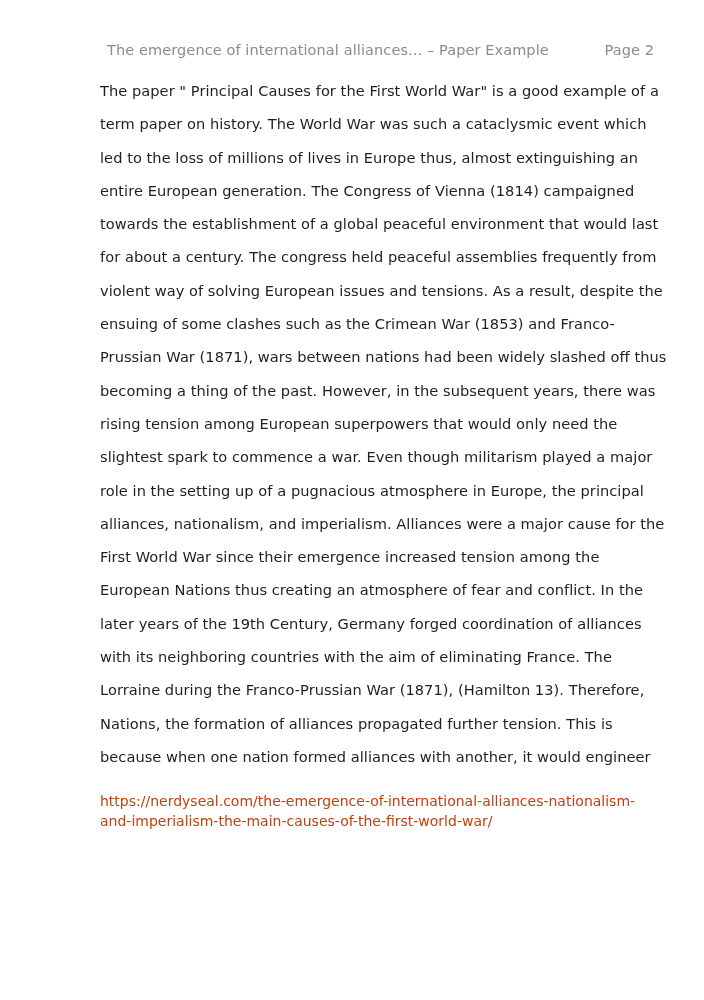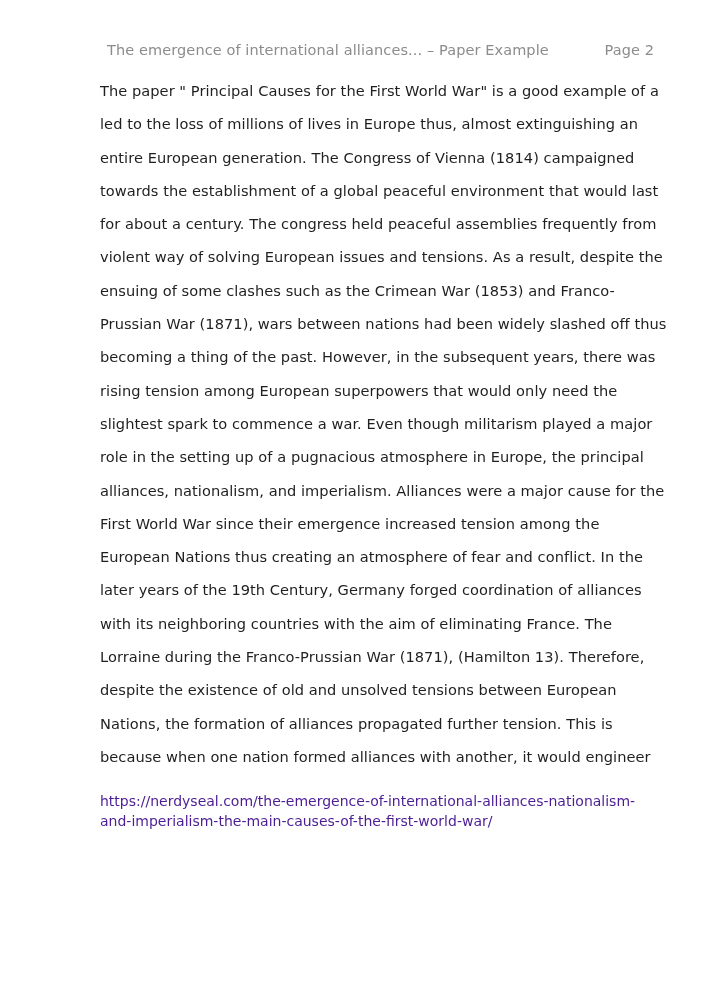--- a/index.html
+++ b/index.html
@@ -41,58 +41,58 @@
   }
   .body-line {
     line-height: 33.3px;
     white-space: nowrap;
     letter-spacing: 0.05px;
   }
   .footer {
     margin-top: 18px;
     padding-left: 100px;
     padding-right: 60px;
-    color: #4c1d95;
+    color: #c2410c;
     font-size: 14px;
     line-height: 20px;
   }
   .footer .url-line {
     white-space: nowrap;
   }
 </style>
 </head>
 <body>
 
 <div class="page">
 
   <div class="header">
     <span class="doc-title">The emergence of international alliances... – Paper Example</span>
     <span class="page-number">Page 2</span>
   </div>
 
   <div class="body-text">
     <div class="body-line">The paper " Principal Causes for the First World War" is a good example of a</div>
+    <div class="body-line">term paper on history. The World War was such a cataclysmic event which</div>
     <div class="body-line">led to the loss of millions of lives in Europe thus, almost extinguishing an</div>
     <div class="body-line">entire European generation. The Congress of Vienna (1814) campaigned</div>
     <div class="body-line">towards the establishment of a global peaceful environment that would last</div>
     <div class="body-line">for about a century. The congress held peaceful assemblies frequently from</div>
     <div class="body-line">violent way of solving European issues and tensions. As a result, despite the</div>
     <div class="body-line">ensuing of some clashes such as the Crimean War (1853) and Franco-</div>
     <div class="body-line">Prussian War (1871), wars between nations had been widely slashed off thus</div>
     <div class="body-line">becoming a thing of the past. However, in the subsequent years, there was</div>
     <div class="body-line">rising tension among European superpowers that would only need the</div>
     <div class="body-line">slightest spark to commence a war. Even though militarism played a major</div>
     <div class="body-line">role in the setting up of a pugnacious atmosphere in Europe, the principal</div>
     <div class="body-line">alliances, nationalism, and imperialism. Alliances were a major cause for the</div>
     <div class="body-line">First World War since their emergence increased tension among the</div>
     <div class="body-line">European Nations thus creating an atmosphere of fear and conflict. In the</div>
     <div class="body-line">later years of the 19th Century, Germany forged coordination of alliances</div>
     <div class="body-line">with its neighboring countries with the aim of eliminating France. The</div>
     <div class="body-line">Lorraine during the Franco-Prussian War (1871), (Hamilton 13). Therefore,</div>
-    <div class="body-line">despite the existence of old and unsolved tensions between European</div>
     <div class="body-line">Nations, the formation of alliances propagated further tension. This is</div>
     <div class="body-line">because when one nation formed alliances with another, it would engineer</div>
   </div>
 
   <div class="footer">
     <div class="url-line">https://nerdyseal.com/the-emergence-of-international-alliances-nationalism-</div>
     <div class="url-line">and-imperialism-the-main-causes-of-the-first-world-war/</div>
   </div>
 
 </div>

